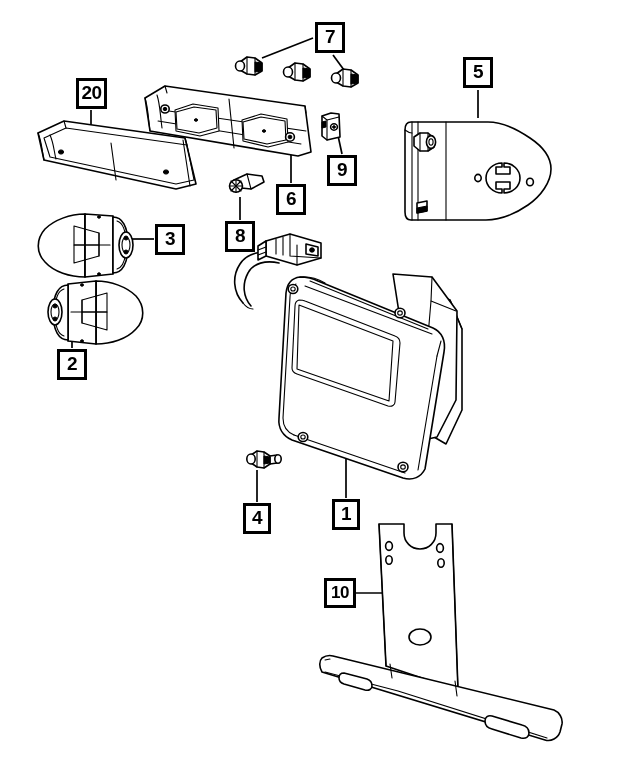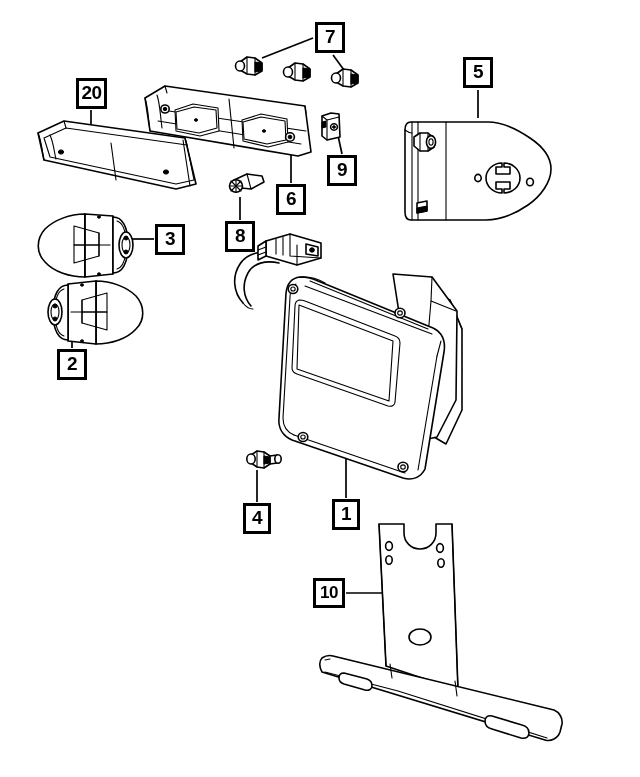--- a/index.html
+++ b/index.html
@@ -393,17 +393,17 @@
   </div>
 
   <div class="callout-box" style="left:243px; top:503px; width:28px; height:31px;">
     <span class="callout-num">4</span>
   </div>
 
   <div class="callout-box" style="left:332px; top:499px; width:28px; height:31px;">
     <span class="callout-num">1</span>
   </div>
 
-  <div class="callout-box" style="left:313px; top:578px; width:32px; height:30px; font-size:17px;">
+  <div class="callout-box" style="left:324px; top:578px; width:32px; height:30px; font-size:17px;">
     <span class="callout-num">10</span>
   </div>
 
 </div>
 
 </body></html>

